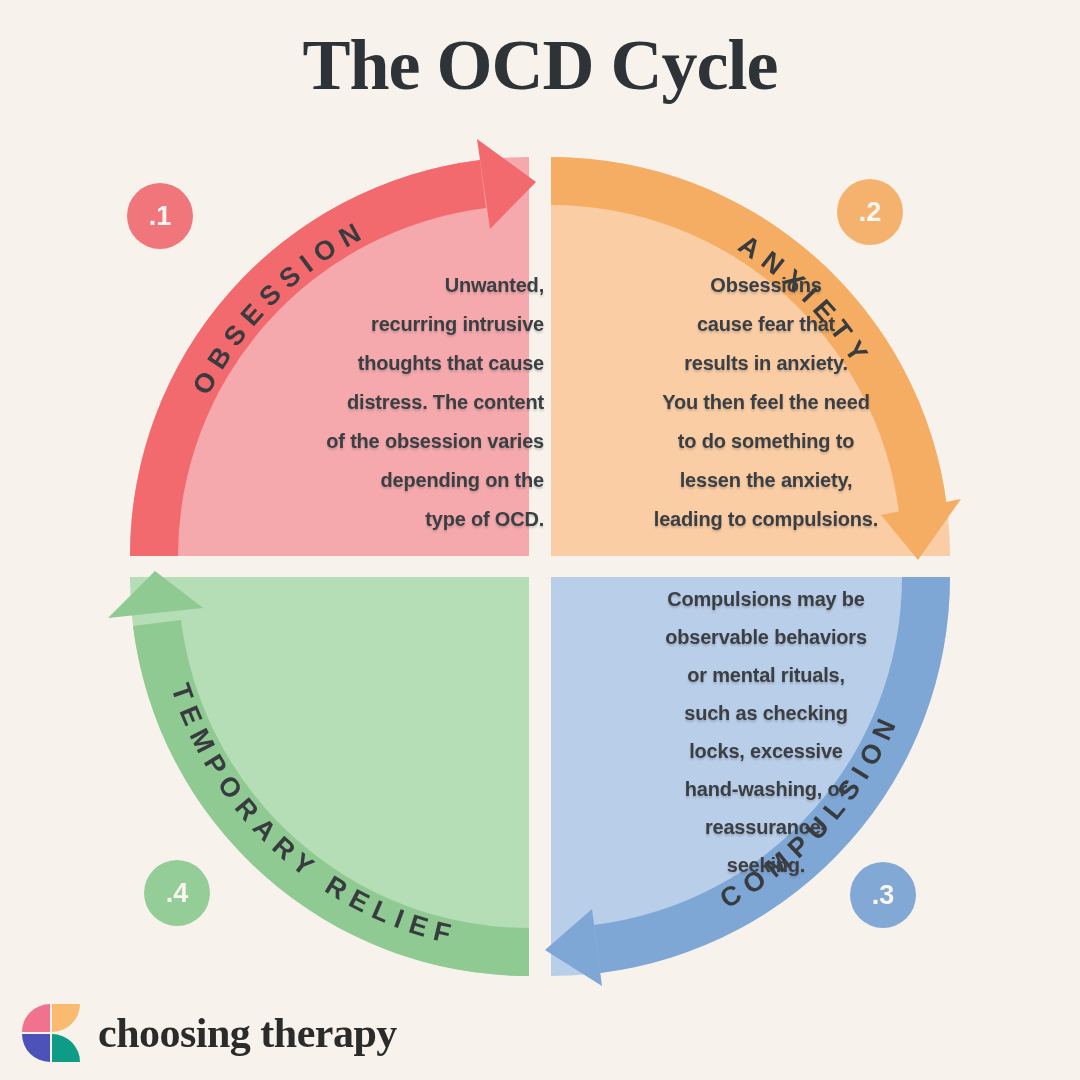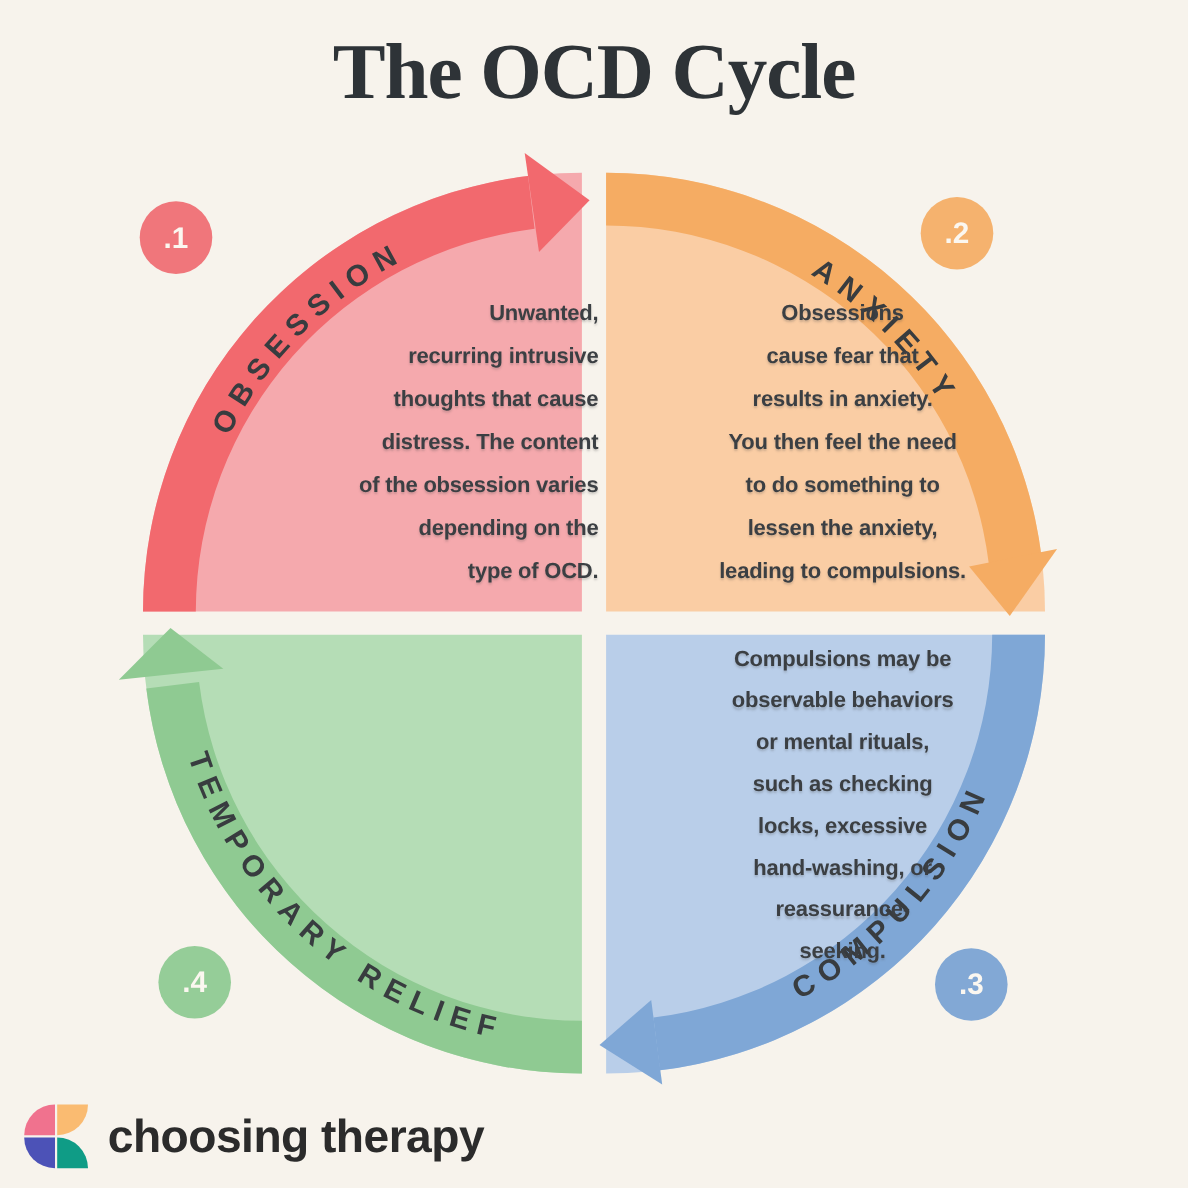--- a/index.html
+++ b/index.html
@@ -81,21 +81,21 @@
     grid-template-rows: 28px 28px;
     gap: 2px;
   }
   .petal { width: 28px; height: 28px; }
   .petal-pink   { border-top-left-radius: 100%; }
   .petal-orange { border-bottom-right-radius: 100%; }
   .petal-purple { border-bottom-left-radius: 100%; }
   .petal-teal   { border-top-right-radius: 100%; }
   .brand-text {
     margin-left: 18px;
-    font-family: Liberation Sans, sans-serif;
+    font-family: Liberation Serif, serif;
     font-weight: 700;
     font-size: 42px;
     letter-spacing: -0.5px;
     color: #2B2B2B;
   }
 </style>
 </head>
 <body>
 
 <div class="canvas" style="background: rgb(247, 243, 236); padding-left: 32px;">

